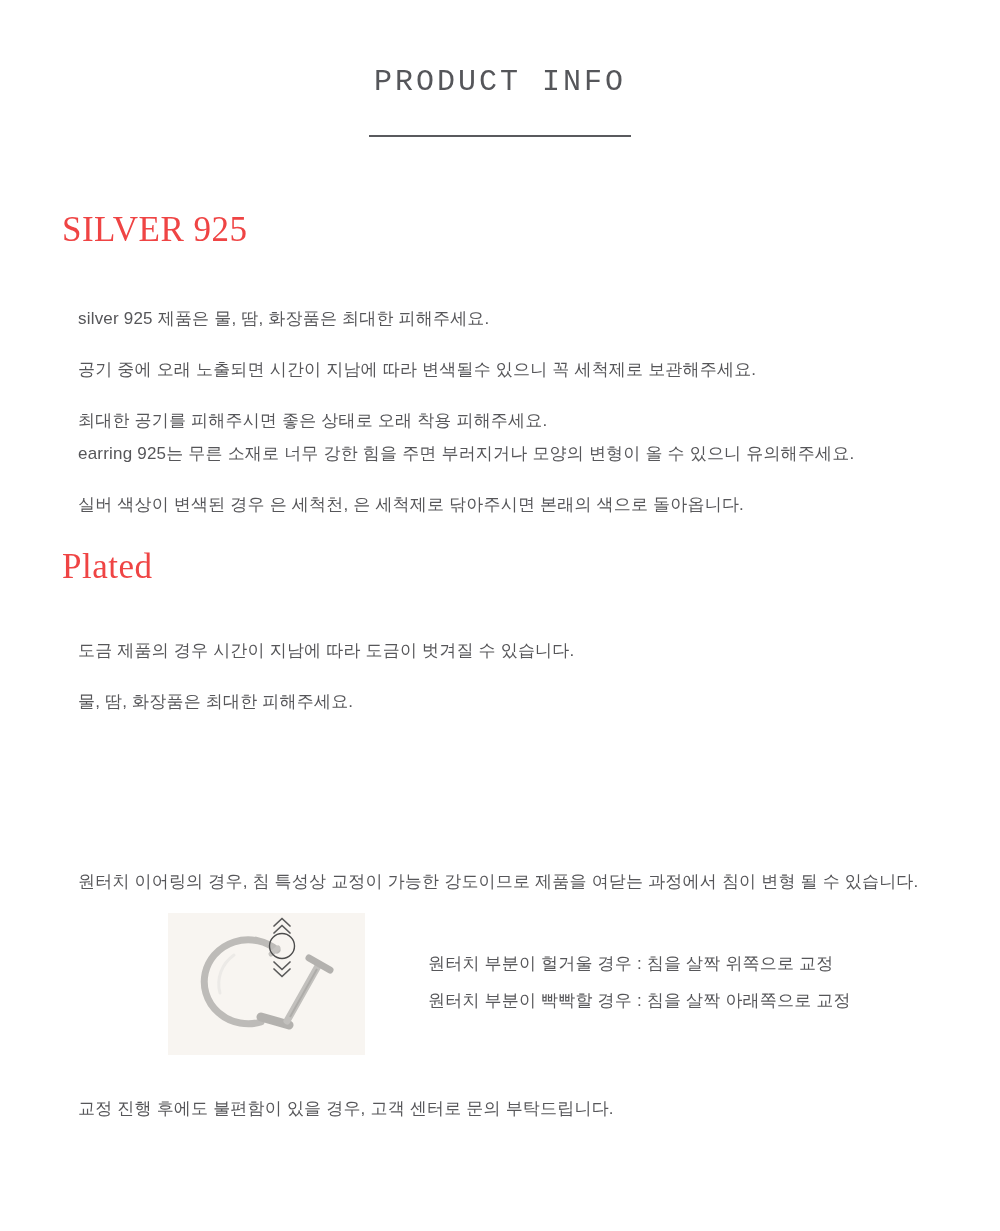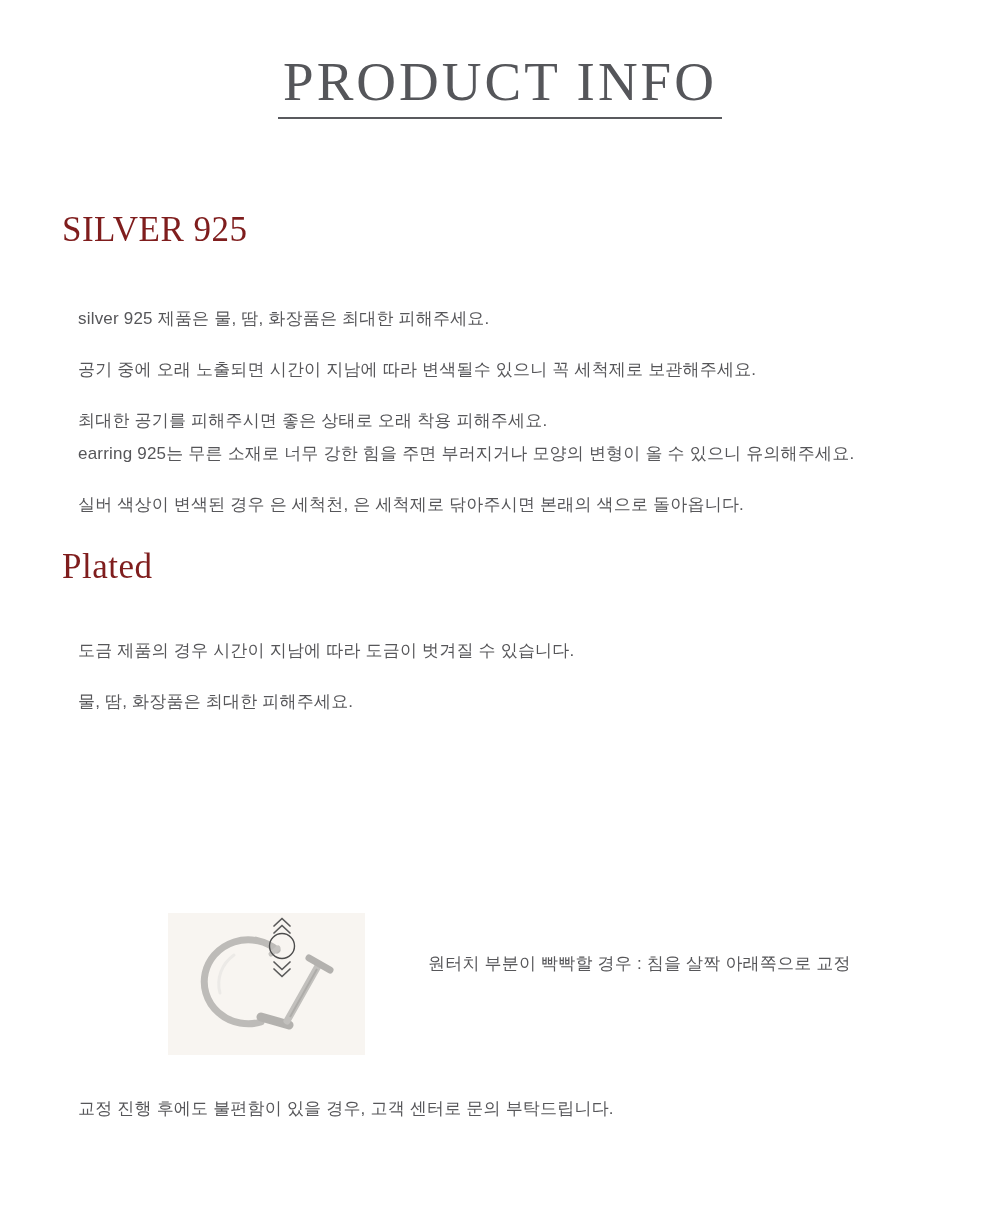--- a/index.html
+++ b/index.html
@@ -17,37 +17,37 @@
   }
   .page-title-wrap {
     position: absolute;
     top: 56px;
     left: 0;
     width: 1000px;
     text-align: center;
   }
   .page-title {
     display: inline-block;
-    font-family: Liberation Serif, serif;
-    font-size: 55px;
+    font-family: Liberation Mono, monospace;
+    font-size: 30px;
     line-height: 52px;
     letter-spacing: 3px;
     color: #55565a;
     border-bottom: 2px solid #595a5e;
-    padding: 0 5px 9px 5px;
+    padding: 0 5px 27px 5px;
     font-weight: 400;
   }
   .section-heading {
     position: absolute;
     left: 62px;
     font-family: "Liberation Serif", "DejaVu Serif", serif;
     font-size: 35px;
     line-height: 44px;
     letter-spacing: 0.5px;
-    color: #7f1d1d;
+    color: #ef4444;
     font-weight: 400;
   }
   .body-text {
     position: absolute;
     left: 62px;
     font-size: 17px;
     line-height: 35px;
     letter-spacing: 0.2px;
     color: #565659;
   }
@@ -89,20 +89,23 @@
     <p>earring 925는 무른 소재로 너무 강한 힘을 주면 부러지거나 모양의 변형이 올 수 있으니 유의해주세요.</p>
     <p>실버 색상이 변색된 경우 은 세척천, 은 세척제로 닦아주시면 본래의 색으로 돌아옵니다.</p>
   </div>
 
   <h2 class="section-heading" style="top:545px;">Plated</h2>
   <div class="body-text" style="top:617px;">
     <p>도금 제품의 경우 시간이 지남에 따라 도금이 벗겨질 수 있습니다.</p>
     <p>물, 땀, 화장품은 최대한 피해주세요.</p>
   </div>
 
+  <div class="body-text" style="top:848px;">
+    <p>원터치 이어링의 경우, 침 특성상 교정이 가능한 강도이므로 제품을 여닫는 과정에서 침이 변형 될 수 있습니다.</p>
+  </div>
 
   <div class="illustration-box">
     <svg width="197" height="142" viewBox="0 0 197 142" xmlns="http://www.w3.org/2000/svg">
 
       <path d="M 109 37 A 44 42 0 1 0 93 109" fill="none" stroke="#bdbbb8" stroke-width="7" stroke-linecap="round"></path>
 
       <path d="M 66 42 A 38 36 0 0 0 52 80" fill="none" stroke="#eceae7" stroke-width="3" stroke-linecap="round"></path>
 
       <path d="M 103 41 L 110 35" fill="none" stroke="#c6c4c1" stroke-width="5" stroke-linecap="round"></path>
 
@@ -122,20 +125,21 @@
       </g>
 
       <g fill="none" stroke="#5a5a5a" stroke-width="1.7" stroke-linecap="round" stroke-linejoin="round">
         <polyline points="106,49 114,56.5 122,49"></polyline>
         <polyline points="106,56 114,63.5 122,56"></polyline>
       </g>
     </svg>
   </div>
 
   <div class="adjustment-text">
+    <p>원터치 부분이 헐거울 경우 : 침을 살짝 위쪽으로 교정</p>
     <p>원터치 부분이 빡빡할 경우 : 침을 살짝 아래쪽으로 교정</p>
   </div>
 
   <div class="body-text" style="top:1075px;">
     <p>교정 진행 후에도 불편함이 있을 경우, 고객 센터로 문의 부탁드립니다.</p>
   </div>
 
 </div>
 
 </body></html>

